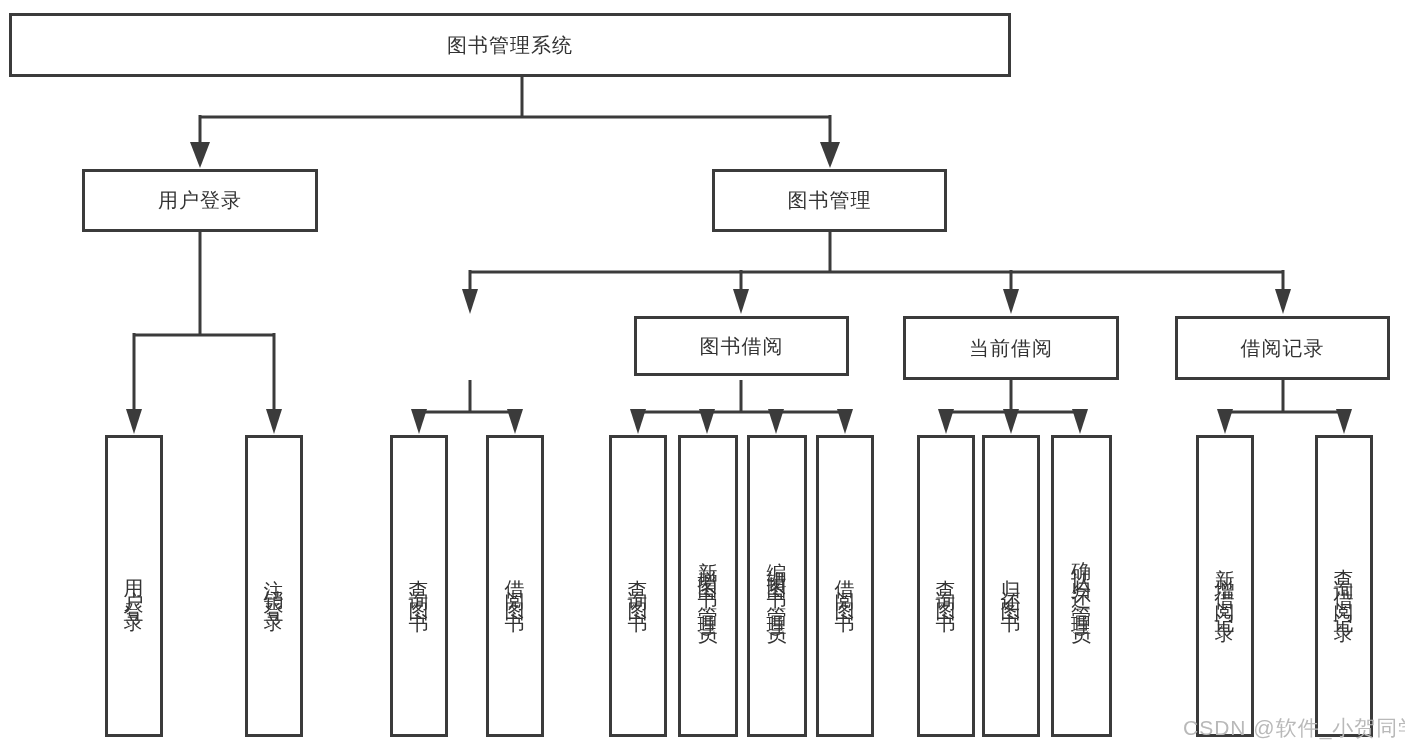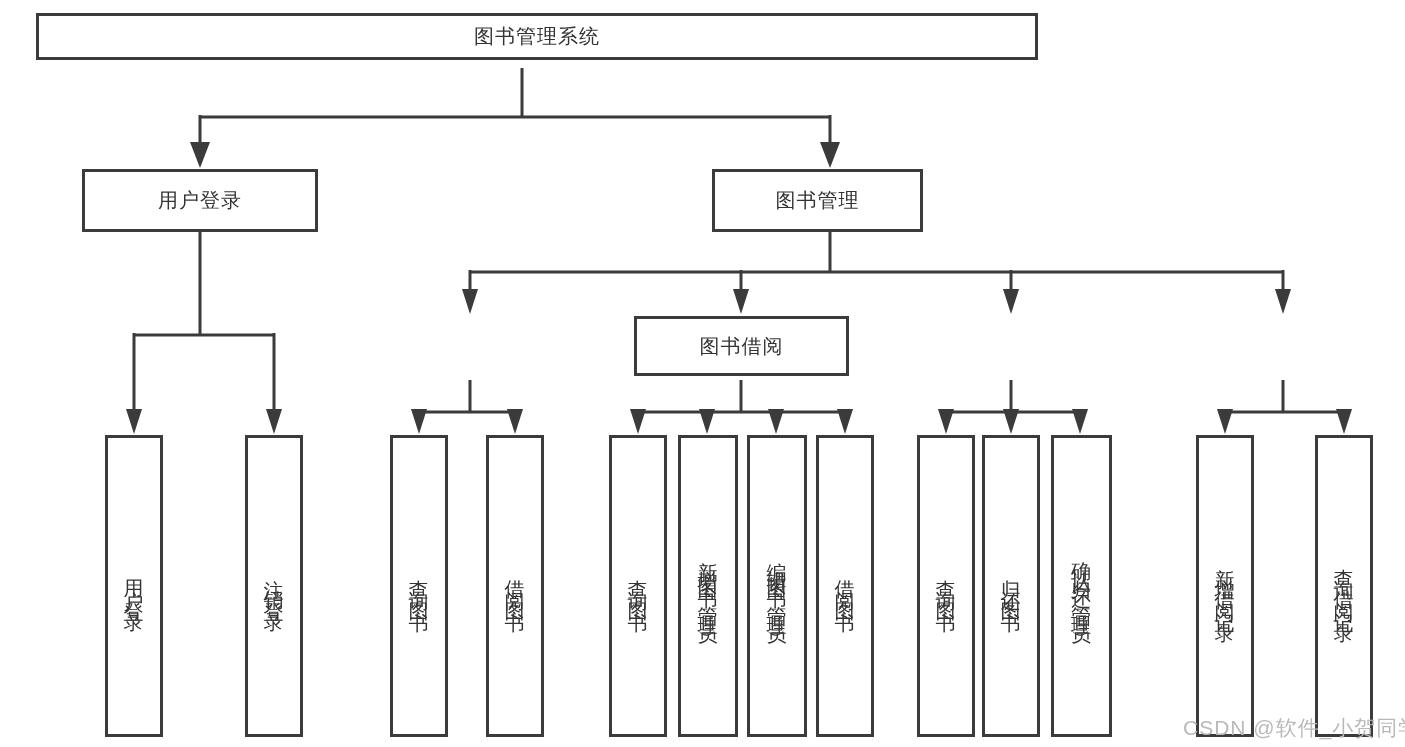--- a/index.html
+++ b/index.html
@@ -110,26 +110,28 @@
 
       <polygon points="938,409 954,409 946,434"></polygon>
       <polygon points="1003,409 1019,409 1011,434"></polygon>
       <polygon points="1072,409 1088,409 1080,434"></polygon>
 
       <polygon points="1217,409 1233,409 1225,434"></polygon>
       <polygon points="1336,409 1352,409 1344,434"></polygon>
     </g>
   </svg>
 
-  <div class="node" style="left:36px; top:13px; width:1002px; height:47px">图书管理系统</div>
+  <div class="node" style="left:9px; top:13px; width:1002px; height:64px">图书管理系统</div>
 
   <div class="node" style="left:82px; top:169px; width:236px; height:63px">用户登录</div>
-  <div class="node" style="left:712px; top:169px; width:211px; height:63px">图书管理</div>
+  <div class="node" style="left:712px; top:169px; width:235px; height:63px">图书管理</div>
 
   <div class="node" style="left:634px; top:316px; width:215px; height:60px">图书借阅</div>
+  <div class="node" style="left:903px; top:316px; width:216px; height:64px">当前借阅</div>
+  <div class="node" style="left:1175px; top:316px; width:215px; height:64px">借阅记录</div>
 
   <div class="node vnode" style="left:105px; top:435px; width:58px; height:302px">用户登录</div>
   <div class="node vnode" style="left:245px; top:435px; width:58px; height:302px">注销登录</div>
 
   <div class="node vnode" style="left:390px; top:435px; width:58px; height:302px">查询图书</div>
   <div class="node vnode" style="left:486px; top:435px; width:58px; height:302px">借阅图书</div>
 
   <div class="node vnode" style="left:609px; top:435px; width:58px; height:302px">查询图书</div>
   <div class="node vnode long" style="left:678px; top:435px; width:60px; height:302px">新增图书（管理员）</div>
   <div class="node vnode long" style="left:747px; top:435px; width:60px; height:302px">编辑图书（管理员）</div>

